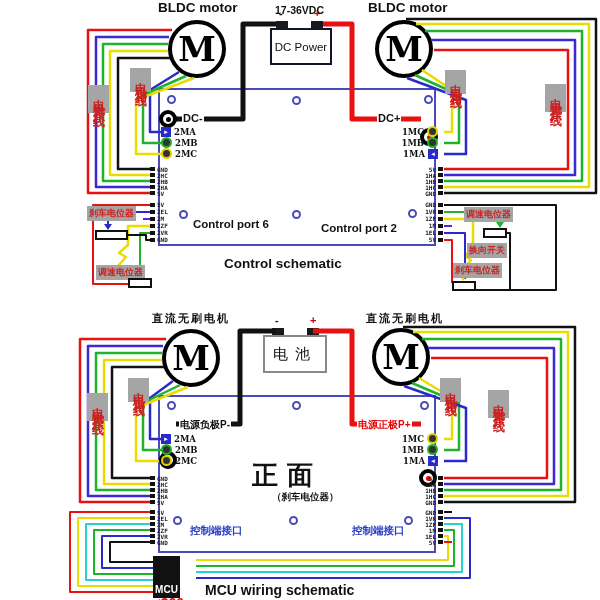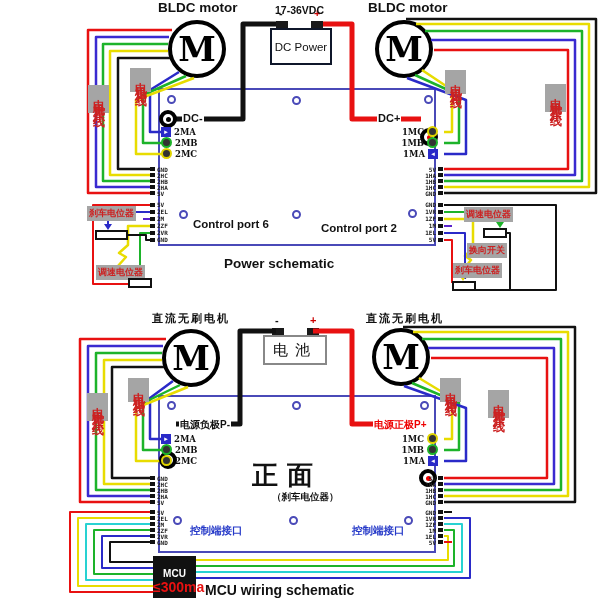--- a/index.html
+++ b/index.html
@@ -65,21 +65,21 @@
 <div class="a L1 hole" style="left:404px;top:516px"></div>
 
 <div class="a L1 box" style="left:270px;top:28px;width:62px;height:37px;font-size:11.5px">
   <span>DC Power</span>
 </div>
 <div class="a L1 termsq" style="left:276px;top:21px"></div>
 <div class="a L1 termsq" style="left:311px;top:21px"></div>
 <div class="a L1 sign" style="left:279px;top:7px">-</div>
 <div class="a L1 sign" style="left:314px;top:7px;color:#c00">+</div>
 
-<div class="a L1 box" style="left:263px;top:335px;width:64px;height:30px;border-color:#888;font-size:15px;letter-spacing:7px;font-family:'DejaVu Serif',serif">
+<div class="a L1 box" style="left:263px;top:335px;width:64px;height:38px;border-color:#888;font-size:15px;letter-spacing:7px;font-family:'DejaVu Serif',serif">
   <span>电池</span>
 </div>
 <div class="a L1 termsq" style="left:272px;top:328px"></div>
 <div class="a L1 termsq" style="left:307px;top:328px"></div>
 <div class="a L1 sign" style="left:275px;top:314px">-</div>
 <div class="a L1 sign" style="left:310px;top:314px;color:#c00">+</div>
 
 <div class="a L1 motor" style="left:168px;top:20px">
     <span>M</span>
   </div>
@@ -173,41 +173,41 @@
     <polyline points="444,530 454,530 454,566 196,566" stroke="#1db32a" stroke-width="2"></polyline>
     <polyline points="444,536 448,536 448,560 196,560" stroke="#e8dc00" stroke-width="2"></polyline>
     <polyline points="444,512 452,512" stroke="#111" stroke-width="2"></polyline>
     <polyline points="444,542 452,542" stroke="#e81111" stroke-width="2"></polyline>
   </g>
 </svg>
 
 <div class="t L3 bold" style="left:158px;top:0;font-size:13.5px">BLDC motor</div>
 <div class="t L3 bold" style="left:368px;top:0;font-size:13.5px">BLDC motor</div>
 <div class="t L3 bold" style="left:275px;top:4px;font-size:10.5px">17-36VDC</div>
-<div class="t L3 bold" style="left:224px;top:256px;font-size:13.5px">Power schematic</div>
+<div class="t L3 bold" style="left:224px;top:256px;font-size:13.5px">Control schematic</div>
 <div class="t L3 bold" style="left:152px;top:311px;font-size:11px;letter-spacing:2px">直流无刷电机</div>
 <div class="t L3 bold" style="left:366px;top:311px;font-size:11px;letter-spacing:2px">直流无刷电机</div>
 <div class="t L3 bold" style="left:205px;top:582px;font-size:14px">MCU wiring schematic</div>
 
 <div class="a L3 ring dotb" style="left:159px;top:110px">
     <i></i>
   </div>
 <div class="a L3 ring dotr" style="left:420px;top:110px">
     <i></i>
   </div>
 <div class="t L3 bold wbg" style="left:182px;top:112px;font-size:11px">DC-</div>
 <div class="t L3 bold wbg" style="left:377px;top:112px;font-size:11px">DC+</div>
 <div class="a L3 ring dotb" style="left:159px;top:415px">
     <i></i>
   </div>
 <div class="a L3 ring dotr" style="left:419px;top:415px">
     <i></i>
   </div>
 <div class="t L3 bold wbg" style="left:179px;top:418px;font-size:10px">电源负极P-</div>
-<div class="t L3 bold wbg" style="left:373px;top:418px;font-size:10px;color:#e00">电源正极P+</div>
+<div class="t L3 bold wbg" style="left:357px;top:418px;font-size:10px;color:#e00">电源正极P+</div>
 
 <div class="a L3 ph" style="left:161px;top:126px">
   <div class="phrow">
       <span class="sqc">▸</span>
       <span>2MA</span>
     </div>
   <div class="phrow">
       <span class="cir c-g"></span>
       <span>2MB</span>
     </div>
@@ -474,16 +474,16 @@
 <div class="a L3 pot" style="left:95px;top:230px;width:33px;height:10px"></div>
 <div class="a L3 acc" style="left:96px;top:265px">调速电位器</div>
 <div class="a L3 pot" style="left:128px;top:278px;width:24px;height:10px"></div>
 
 <div class="a L3 acc" style="left:464px;top:207px">调速电位器</div>
 <div class="a L3 pot" style="left:483px;top:228px;width:24px;height:10px"></div>
 <div class="a L3 acc" style="left:467px;top:243px">换向开关</div>
 <div class="a L3 acc" style="left:453px;top:263px">刹车电位器</div>
 <div class="a L3 pot" style="left:452px;top:281px;width:24px;height:10px"></div>
 
-<div class="a L3 mcu" style="left:153px;top:556px;width:43px;height:42px;padding-top:12px;font-size:10px">
+<div class="a L3 mcu" style="left:153px;top:556px;width:27px;height:42px;padding-top:28px;font-size:10px">
   <div>MCU</div>
   <div class="cur">≤300ma</div>
 </div>
 
 </body></html>

